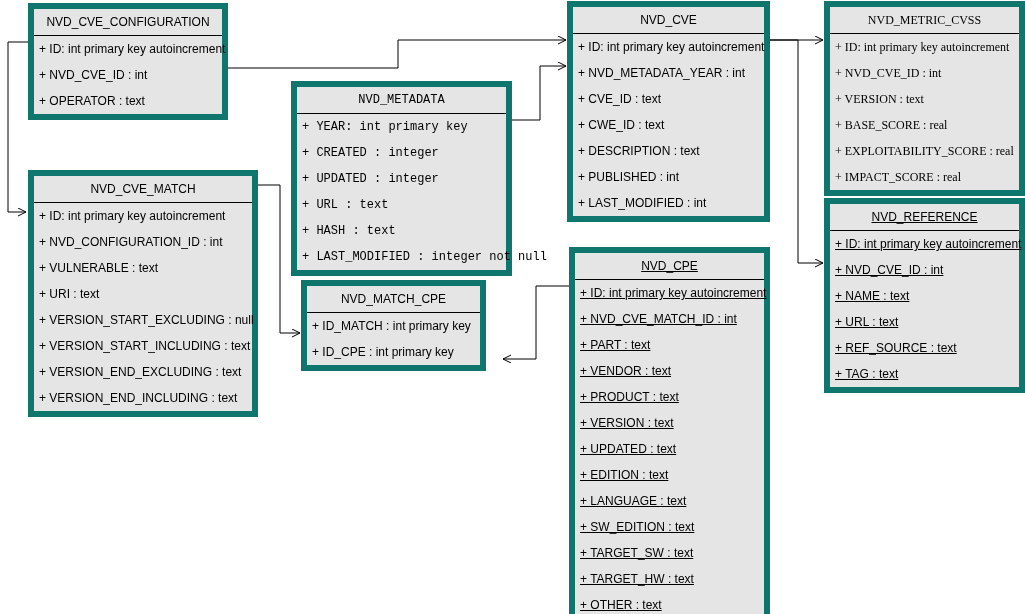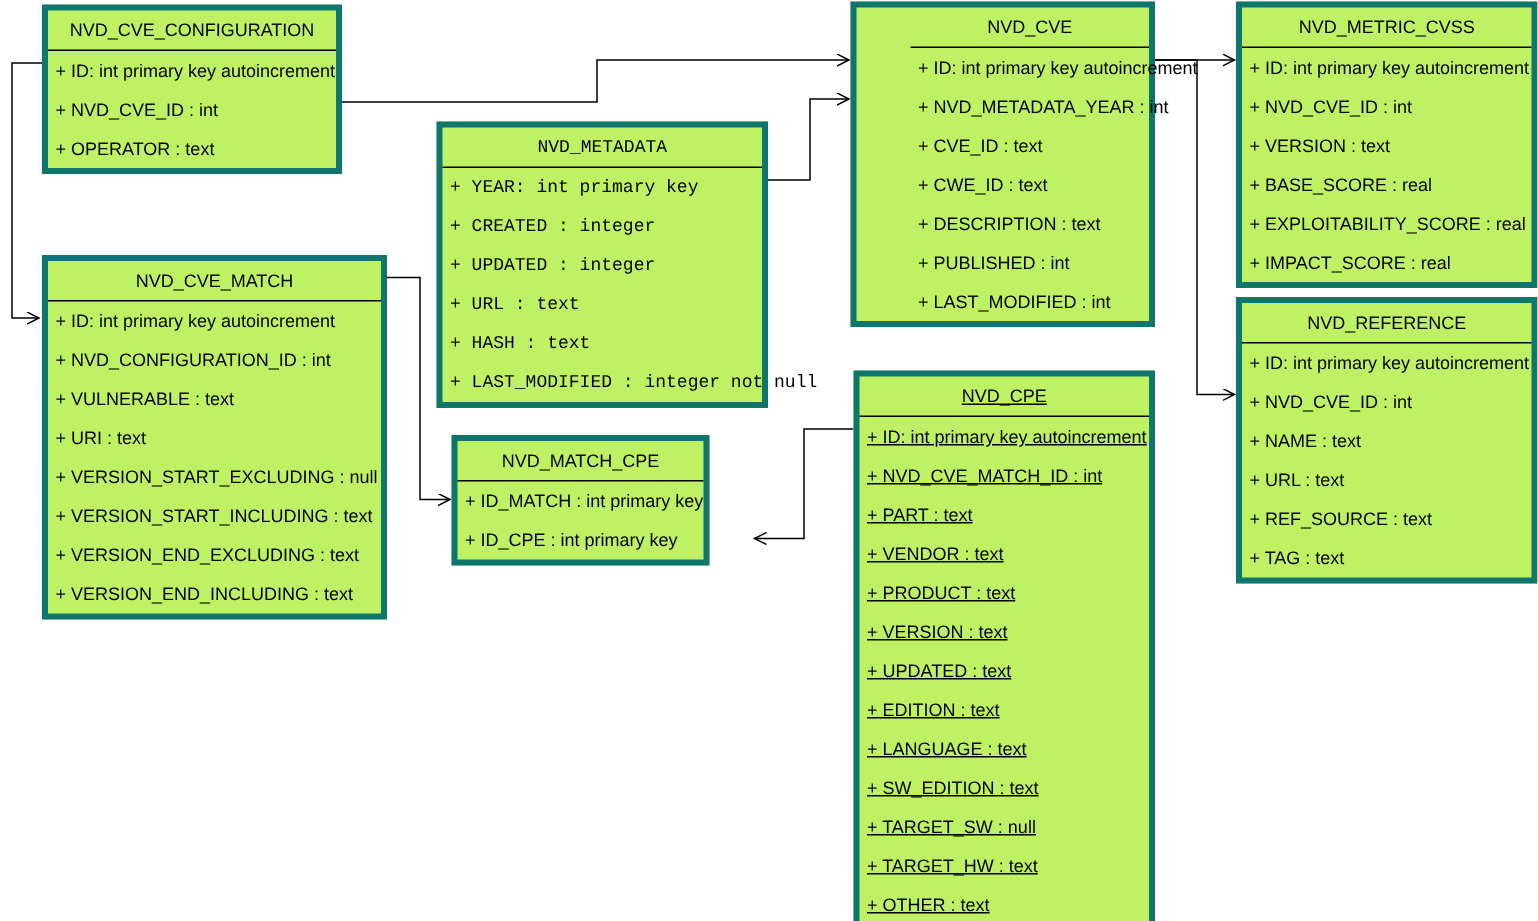--- a/index.html
+++ b/index.html
@@ -1,18 +1,18 @@
 <!DOCTYPE html>
 <html><head>
   <meta charset="utf-8">
   <style>
     html, body { margin: 0; padding: 0; background: #ffffff; }
     body { width: 1025px; height: 614px; position: relative; overflow: hidden;
            font-family: "Liberation Sans", sans-serif; font-size: 12px; color: #000; }
-    .entity { position: absolute; border: 4px solid #0f766e; background: #bef264; box-sizing: border-box; }
+    .entity { position: absolute; border: 6px solid #0f766e; background: #e5e5e5; box-sizing: border-box; }
     .entity .title { height: 26px; line-height: 26px; text-align: center; border-bottom: 1px solid #000; font-size: 12px; }
     .entity .row { height: 26px; line-height: 26px; padding-left: 5px; white-space: nowrap; font-size: 12px; }
     svg.links { position: absolute; left: 0; top: 0; }
   </style>
 </head>
 <body>
 
 <svg class="links" width="1025" height="614">
   <defs>
     <marker id="arrow" markerWidth="10" markerHeight="10" refX="8" refY="4" orient="auto" markerUnits="userSpaceOnUse">
@@ -57,27 +57,27 @@
 <div class="entity" style="left:291px; top:81px; width:221px;font-family:Liberation Mono, monospace;">
   <div class="title">NVD_METADATA</div>
   <div class="row">+ YEAR: int primary key</div>
   <div class="row">+ CREATED : integer</div>
   <div class="row">+ UPDATED : integer</div>
   <div class="row">+ URL : text</div>
   <div class="row">+ HASH : text</div>
   <div class="row">+ LAST_MODIFIED : integer not null</div>
 </div>
 
-<div class="entity" style="left:301px; top:290px; width:172px;">
+<div class="entity" style="left:301px; top:280px; width:185px;">
   <div class="title">NVD_MATCH_CPE</div>
   <div class="row">+ ID_MATCH : int primary key</div>
   <div class="row">+ ID_CPE : int primary key</div>
 </div>
 
-<div class="entity" style="left:567px; top:1px; width:203px;padding-left:36px;">
+<div class="entity" style="left:567px; top:1px; width:203px;">
   <div class="title">NVD_CVE</div>
   <div class="row">+ ID: int primary key autoincrement</div>
   <div class="row">+ NVD_METADATA_YEAR : int</div>
   <div class="row">+ CVE_ID : text</div>
   <div class="row">+ CWE_ID : text</div>
   <div class="row">+ DESCRIPTION : text</div>
   <div class="row">+ PUBLISHED : int</div>
   <div class="row">+ LAST_MODIFIED : int</div>
 </div>
 
@@ -86,36 +86,36 @@
   <div class="row">+ ID: int primary key autoincrement</div>
   <div class="row">+ NVD_CVE_MATCH_ID : int</div>
   <div class="row">+ PART : text</div>
   <div class="row">+ VENDOR : text</div>
   <div class="row">+ PRODUCT : text</div>
   <div class="row">+ VERSION : text</div>
   <div class="row">+ UPDATED : text</div>
   <div class="row">+ EDITION : text</div>
   <div class="row">+ LANGUAGE : text</div>
   <div class="row">+ SW_EDITION : text</div>
-  <div class="row">+ TARGET_SW : null</div>
+  <div class="row">+ TARGET_SW : text</div>
   <div class="row">+ TARGET_HW : text</div>
   <div class="row">+ OTHER : text</div>
 </div>
 
-<div class="entity" style="left:824px; top:1px; width:201px;">
+<div class="entity" style="left:824px; top:1px; width:201px;font-family:Liberation Serif, serif;">
   <div class="title">NVD_METRIC_CVSS</div>
   <div class="row">+ ID: int primary key autoincrement</div>
   <div class="row">+ NVD_CVE_ID : int</div>
   <div class="row">+ VERSION : text</div>
   <div class="row">+ BASE_SCORE : real</div>
   <div class="row">+ EXPLOITABILITY_SCORE : real</div>
   <div class="row">+ IMPACT_SCORE : real</div>
 </div>
 
-<div class="entity" style="left:824px; top:198px; width:201px;">
+<div class="entity" style="left:824px; top:198px; width:201px;text-decoration:underline;">
   <div class="title">NVD_REFERENCE</div>
   <div class="row">+ ID: int primary key autoincrement</div>
   <div class="row">+ NVD_CVE_ID : int</div>
   <div class="row">+ NAME : text</div>
   <div class="row">+ URL : text</div>
   <div class="row">+ REF_SOURCE : text</div>
   <div class="row">+ TAG : text</div>
 </div>
 
 </body></html>

